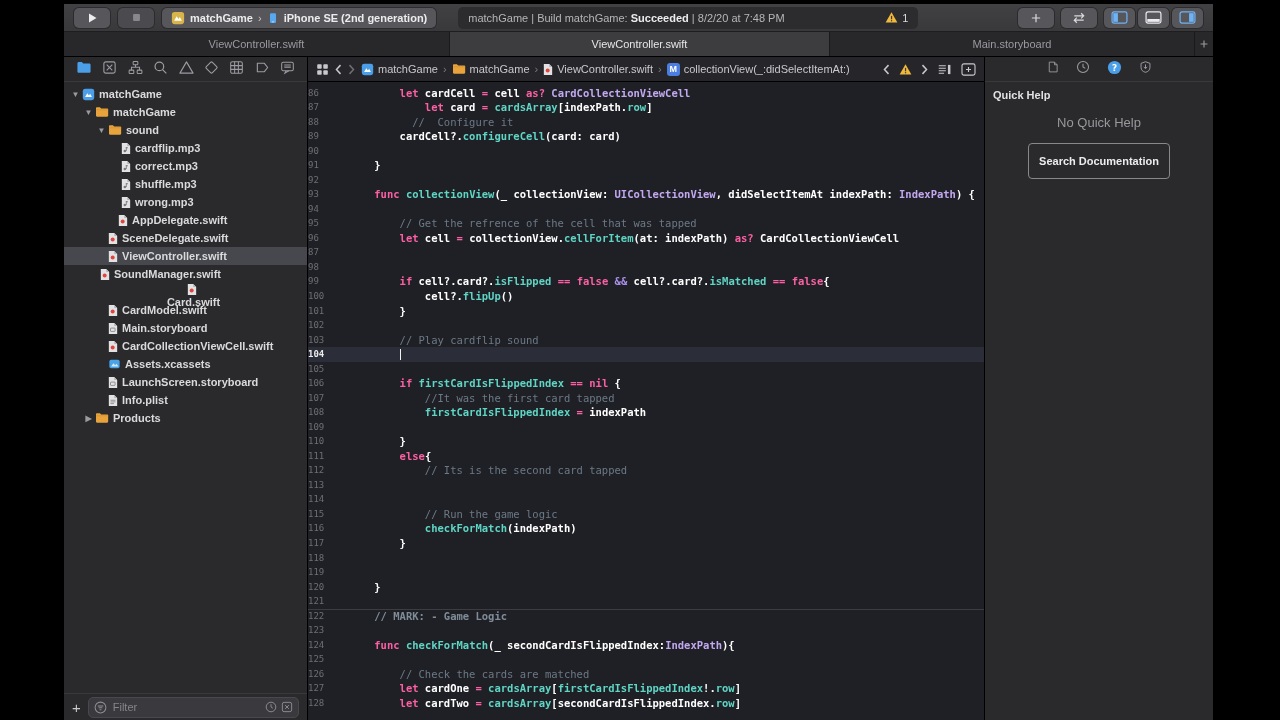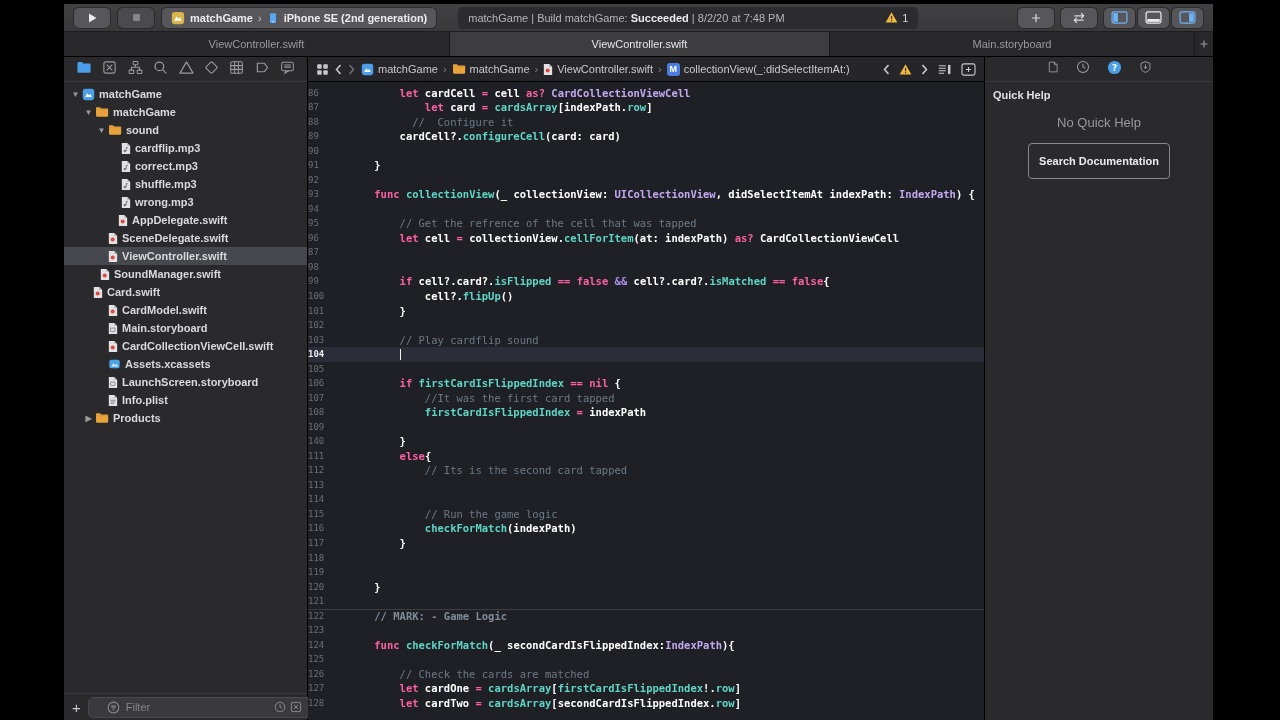--- a/index.html
+++ b/index.html
@@ -36,21 +36,21 @@
   .sidebar{width:244px;background:#2a2a2c;border-right:1px solid #000;display:flex;flex-direction:column;box-sizing:border-box}
   .navbar{height:24px;display:flex;align-items:center;justify-content:space-between;padding:0 12px;
     border-bottom:1px solid #39393b;flex:0 0 auto}
   .tree{flex:1;padding-top:3px;overflow:hidden;font-size:11px;font-weight:700;color:#dadadc}
   .trow{height:18px;display:flex;align-items:center;white-space:nowrap}
   .trow.selected{background:#46484d}
   .tri{width:13px;text-align:center;font-size:8px;color:#9a9aa0;flex:0 0 auto}
   .ticon{margin-right:4px;display:flex;align-items:center}
   .filterbar{height:26px;display:flex;align-items:center;padding:0 8px;gap:7px;border-top:1px solid #39393b;flex:0 0 auto}
   .filterfield{flex:1;height:19px;background:#3a3a3e;border:1px solid #49494d;border-radius:5px;display:flex;
-    align-items:center;padding:0 18px;gap:4px}
+    align-items:center;padding:0 5px;gap:4px}
   .filterfield input{flex:1;min-width:0;background:none;border:none;outline:none;color:#d8d8da;font-size:11px;
     font-family:"Liberation Sans",sans-serif}
   .filterfield input::placeholder{color:#85858a}
   .plusbtn{color:#c9c9cd;font-size:15px;font-weight:400}
 
   
   .editor{flex:1;background:#1f2025;display:flex;flex-direction:column;min-width:0;border-right:1px solid #000}
   .jumpbar{height:24px;background:#26262a;border-bottom:1px solid #000;display:flex;align-items:center;
     padding:0 8px;gap:6px;font-size:11px;color:#c9c9cd;flex:0 0 auto;white-space:nowrap}
   .crumbs{display:flex;align-items:center;gap:3px;overflow:hidden}
@@ -374,21 +374,21 @@
             <span class="tri"></span>
             <span class="ticon">
               <svg xmlns="http://www.w3.org/2000/svg" viewBox="0 0 12 15" width="10" height="13">
                 <path d="M1 1h6.5L11 4.5V14H1z" fill="#e2e2e4"></path>
                 <path d="M7.5 1v3.5H11z" fill="#b4b4b8"></path>
                 <circle cx="5.6" cy="8.8" r="2.4" fill="#e0443a"></circle>
               </svg>
             </span>
             <span>SoundManager.swift</span>
           </div>
-          <div class="trow" style="padding-left: 16px;">
+          <div class="trow" style="padding-left: 16px; flex-direction: column;">
             <span class="tri"></span>
             <span class="ticon">
               <svg xmlns="http://www.w3.org/2000/svg" viewBox="0 0 12 15" width="10" height="13">
                 <path d="M1 1h6.5L11 4.5V14H1z" fill="#e2e2e4"></path>
                 <path d="M7.5 1v3.5H11z" fill="#b4b4b8"></path>
                 <circle cx="5.6" cy="8.8" r="2.4" fill="#e0443a"></circle>
               </svg>
             </span>
             <span>Card.swift</span>
           </div>
@@ -603,21 +603,21 @@
             <div class="crow"><span class="gut">100</span><span class="ctext"><span class="tok-pl">            cell?.</span><span class="tok-fn">flipUp</span><span class="tok-pl">()</span></span></div>
             <div class="crow"><span class="gut">101</span><span class="ctext"><span class="tok-pl">        }</span></span></div>
             <div class="crow"><span class="gut">102</span><span class="ctext"></span></div>
             <div class="crow"><span class="gut">103</span><span class="ctext"><span class="tok-pl">        </span><span class="tok-cmt">// Play cardflip sound</span></span></div>
             <div class="crow cursorline"><span class="gut">104</span><span class="ctext"><span class="tok-pl">        </span><span class="caret"></span></span></div>
             <div class="crow"><span class="gut">105</span><span class="ctext"></span></div>
             <div class="crow"><span class="gut">106</span><span class="ctext"><span class="tok-pl">        </span><span class="tok-kw">if</span><span class="tok-pl"> </span><span class="tok-fn">firstCardIsFlippedIndex</span><span class="tok-pl"> </span><span class="tok-kw">==</span><span class="tok-pl"> </span><span class="tok-kw">nil</span><span class="tok-pl"> {</span></span></div>
             <div class="crow"><span class="gut">107</span><span class="ctext"><span class="tok-pl">            </span><span class="tok-cmt">//It was the first card tapped</span></span></div>
             <div class="crow"><span class="gut">108</span><span class="ctext"><span class="tok-pl">            </span><span class="tok-fn">firstCardIsFlippedIndex</span><span class="tok-pl"> </span><span class="tok-kw">=</span><span class="tok-pl"> indexPath</span></span></div>
             <div class="crow"><span class="gut">109</span><span class="ctext"></span></div>
-            <div class="crow"><span class="gut">140</span><span class="ctext"><span class="tok-pl">        }</span></span></div>
+            <div class="crow"><span class="gut">110</span><span class="ctext"><span class="tok-pl">        }</span></span></div>
             <div class="crow"><span class="gut">111</span><span class="ctext"><span class="tok-pl">        </span><span class="tok-kw">else</span><span class="tok-pl">{</span></span></div>
             <div class="crow"><span class="gut">112</span><span class="ctext"><span class="tok-pl">            </span><span class="tok-cmt">// Its is the second card tapped</span></span></div>
             <div class="crow"><span class="gut">113</span><span class="ctext"></span></div>
             <div class="crow"><span class="gut">114</span><span class="ctext"></span></div>
             <div class="crow"><span class="gut">115</span><span class="ctext"><span class="tok-pl">            </span><span class="tok-cmt">// Run the game logic</span></span></div>
             <div class="crow"><span class="gut">116</span><span class="ctext"><span class="tok-pl">            </span><span class="tok-fn">checkForMatch</span><span class="tok-pl">(indexPath)</span></span></div>
             <div class="crow"><span class="gut">117</span><span class="ctext"><span class="tok-pl">        }</span></span></div>
             <div class="crow"><span class="gut">118</span><span class="ctext"></span></div>
             <div class="crow"><span class="gut">119</span><span class="ctext"></span></div>
             <div class="crow"><span class="gut">120</span><span class="ctext"><span class="tok-pl">    }</span></span></div>

